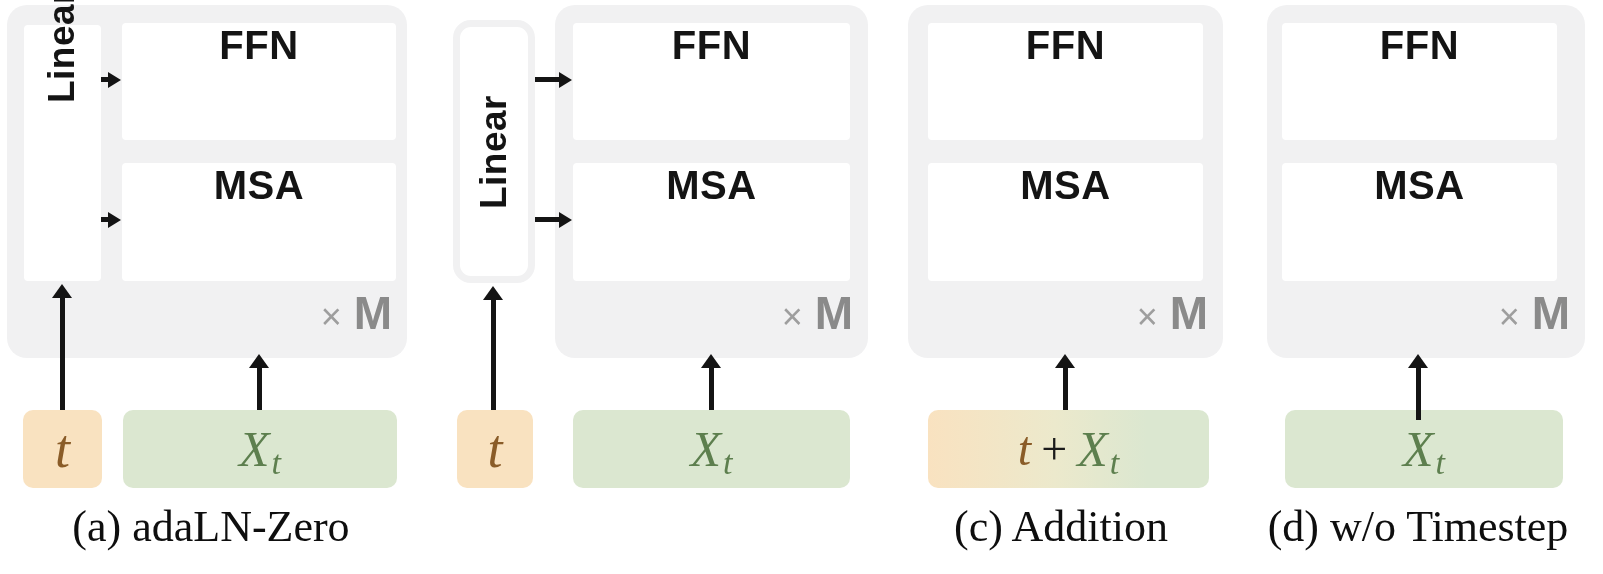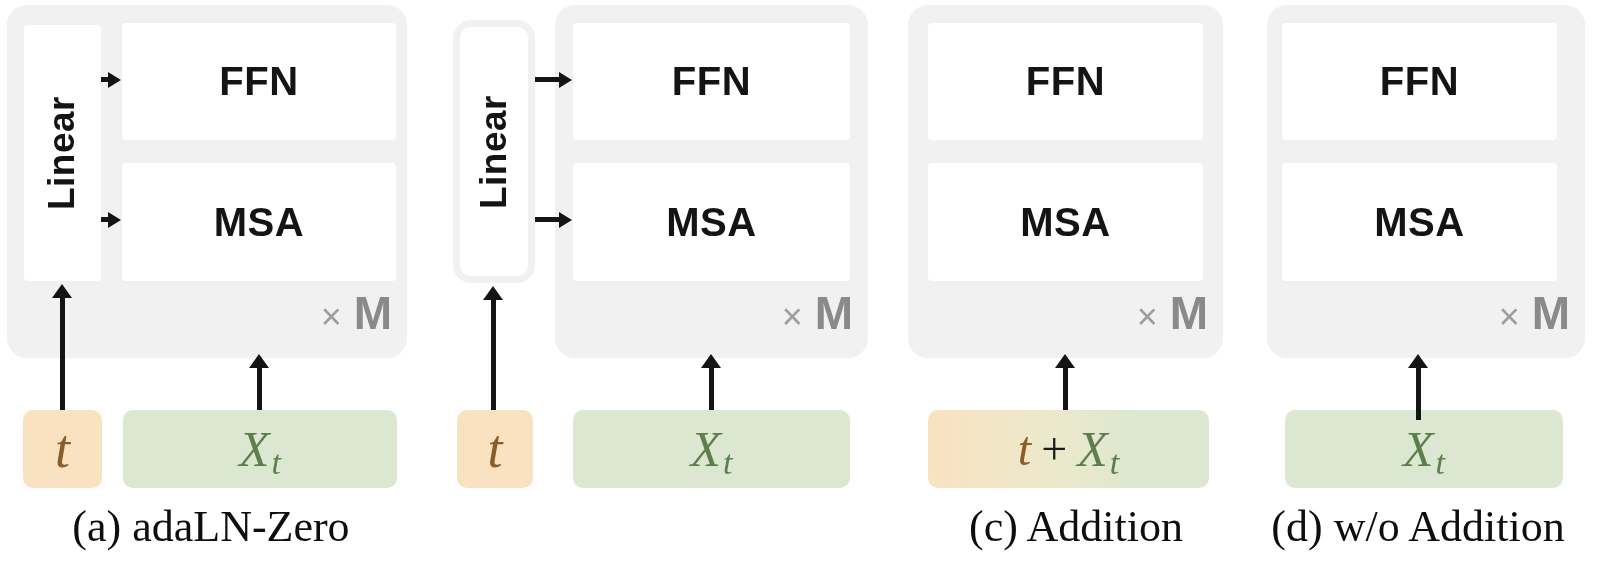--- a/index.html
+++ b/index.html
@@ -9,21 +9,21 @@
   }
 
   
   .gblock {
     position:absolute; background:var(--block_bg,#f1f1f2);
     border-radius:20px; z-index:1;
   }
   
   .wbox {
     position:absolute; background:var(--box_bg,#ffffff); border-radius:4px;
-    display:flex; align-items:center; justify-content:center; z-index:2;
+    display:flex; align-items:flex-start; justify-content:center; z-index:2;
   }
   .oplabel {
     font-size:40px; font-weight:600; color:var(--label_text,#141414);
     letter-spacing:0.5px;
   }
   .vlabel {
     transform:rotate(-90deg); white-space:nowrap;
     font-size:37px; font-weight:600; color:var(--label_text,#141414);
     letter-spacing:0.5px;
   }
@@ -146,34 +146,34 @@
       <span class="mcount">M</span>
     </div>
   </div>
   <div class="vup" style="left:1063px; top:368px; height:42px;"></div>
   <div class="tok txbox" style="left:928px; top:410px; width:281px; height:78px;">
     <span class="tglyph" style="font-size:48px;">t</span>
       <span class="plus">+</span>
       <span class="xglyph">X</span>
       <span class="xsub">t</span>
   </div>
-  <div class="caption" style="left:1061px;margin-left:15px;">(c) Addition</div>
+  <div class="caption" style="left:1061px;">(c) Addition</div>
 
   <div class="gblock" style="left:1267px; top:5px; width:318px; height:353px;">
     <div class="wbox" style="left:15px; top:18px; width:275px; height:117px;">
       <span class="oplabel">FFN</span>
     </div>
     <div class="wbox" style="left:15px; top:158px; width:275px; height:118px;">
       <span class="oplabel">MSA</span>
     </div>
     <div class="xm">
       <span class="times">×</span>
       <span class="mcount">M</span>
     </div>
   </div>
   <div class="vup" style="left:1416px; top:368px; height:52px;"></div>
   <div class="tok xbox" style="left:1285px; top:410px; width:278px; height:78px;">
     <span class="xglyph">X</span>
       <span class="xsub">t</span>
   </div>
-  <div class="caption" style="left:1418px;">(d) w/o Addition</div>
+  <div class="caption" style="left:1418px;">(d) w/o Timestep</div>
 
 </div>
 
 </body></html>

